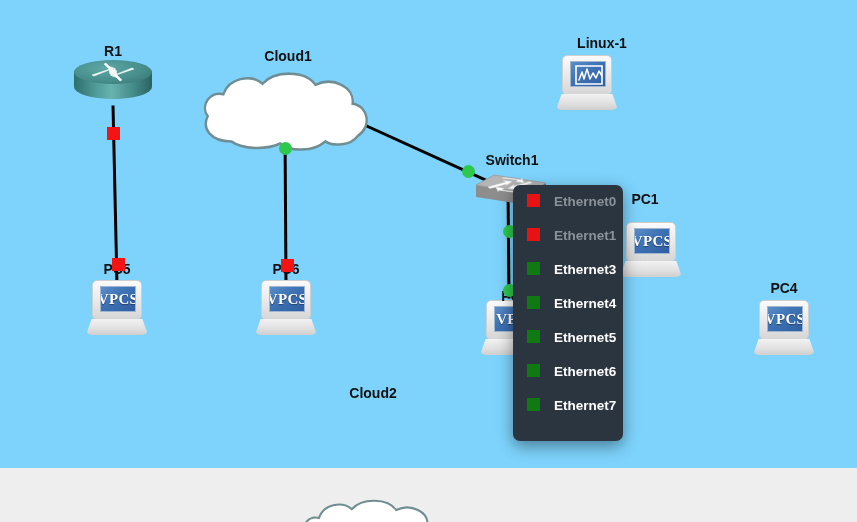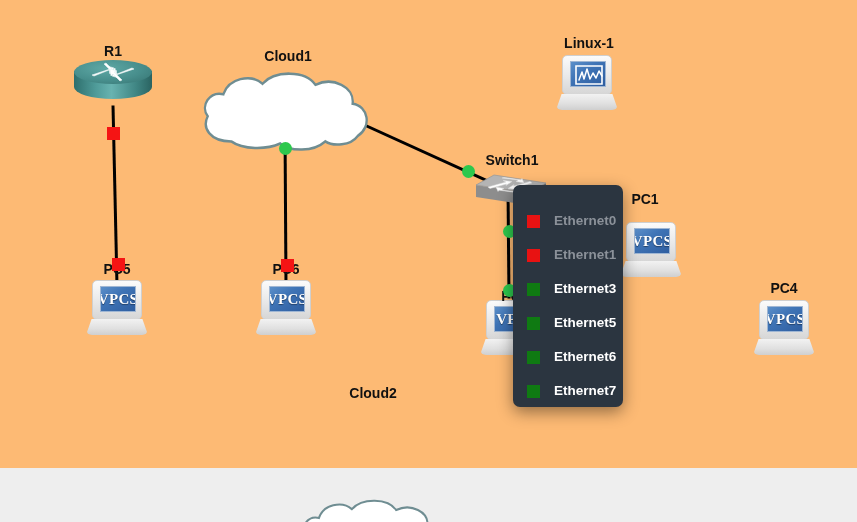--- a/index.html
+++ b/index.html
@@ -10,21 +10,21 @@
     width: 857px;
     height: 522px;
     background: #eeeeee;
     font-family: "Liberation Sans", sans-serif;
     overflow: hidden;
   }
   #canvas {
     position: relative;
     width: 857px;
     height: 468px;
-    background: #fdba74;
+    background: #7dd3fc;
   }
 
   
   .link {
     position: absolute;
     background: #000000;
     transform-origin: 0 50%;
   }
   .dot {
     position: absolute;
@@ -135,21 +135,21 @@
   #ctx-menu {
     position: absolute;
     background: #2b3540;
     border-radius: 7px;
     box-shadow: 0 5px 16px rgba(0,0,0,.42);
     padding: 9px 0 9px 0;
     box-sizing: border-box;
   }
   .ctx-item {
     display: flex;
-    align-items: flex-end;
+    align-items: flex-start;
     height: 34px;
     padding: 0 26px 0 14px;
     box-sizing: border-box;
   }
   .ctx-swatch {
     width: 13px;
     height: 13px;
     flex: 0 0 13px;
     margin-right: 14px;
   }
@@ -211,21 +211,21 @@
         <div class="pc-body">
           <div class="pc-monitor">
             <div class="pc-screen"><svg width="36" height="26" viewBox="0 0 36 26">
                 <path d="M5,4 L31,4 L31,22 L5,22 Z" fill="none" stroke="#ffffff" stroke-width="1.6"></path>
                 <path d="M8,18 L11,10 L13,17 L16,7 L19,17 L22,11 L25,16 L28,9 L31,14" fill="none" stroke="#ffffff" stroke-width="1.5" stroke-linejoin="round" stroke-linecap="round"></path>
               </svg></div>
           </div>
           <div class="pc-base"></div>
         </div>
       </div>
-      <div class="node-label" style="left: 589px; top: 35px; transform: translateX(-50%); position: absolute;">Linux-1</div>
+      <div class="node-label" style="left: 602px; top: 35px; transform: translateX(-50%); position: absolute;">Linux-1</div>
       <div class="node" style="left: 86px; top: 280px;">
         <div class="pc-body">
           <div class="pc-monitor">
             <div class="pc-screen">
               <div class="pc-screen-text">VPCS</div>
             </div>
           </div>
           <div class="pc-base"></div>
         </div>
       </div>
@@ -292,20 +292,24 @@
       <div class="ctx-item disabled">
         <span class="ctx-swatch" style="background: rgb(232, 18, 18);"></span>
         <span class="ctx-label">Ethernet1</span>
       </div>
       <div class="ctx-item enabled">
         <span class="ctx-swatch" style="background: rgb(15, 122, 18);"></span>
         <span class="ctx-label">Ethernet3</span>
       </div>
       <div class="ctx-item enabled">
         <span class="ctx-swatch" style="background: rgb(15, 122, 18);"></span>
+        <span class="ctx-label">Ethernet4</span>
+      </div>
+      <div class="ctx-item enabled">
+        <span class="ctx-swatch" style="background: rgb(15, 122, 18);"></span>
         <span class="ctx-label">Ethernet5</span>
       </div>
       <div class="ctx-item enabled">
         <span class="ctx-swatch" style="background: rgb(15, 122, 18);"></span>
         <span class="ctx-label">Ethernet6</span>
       </div>
       <div class="ctx-item enabled">
         <span class="ctx-swatch" style="background: rgb(15, 122, 18);"></span>
         <span class="ctx-label">Ethernet7</span>
       </div>

